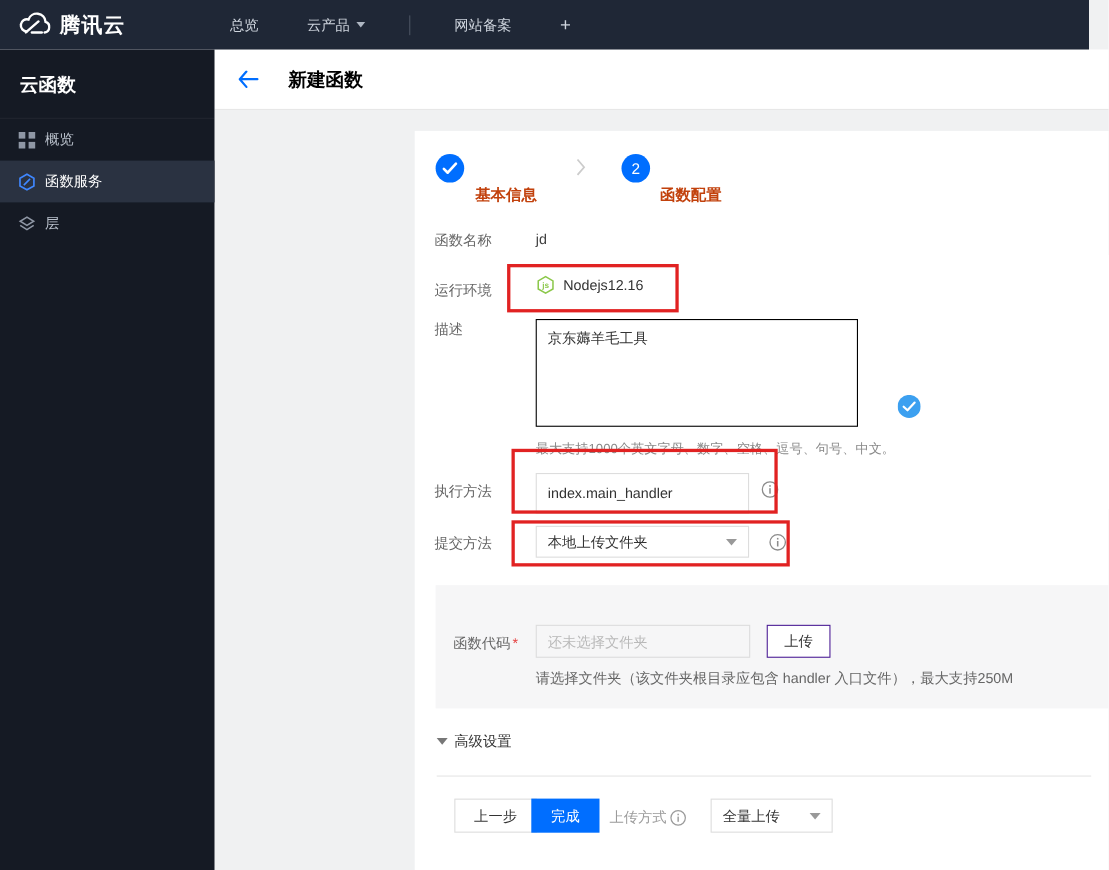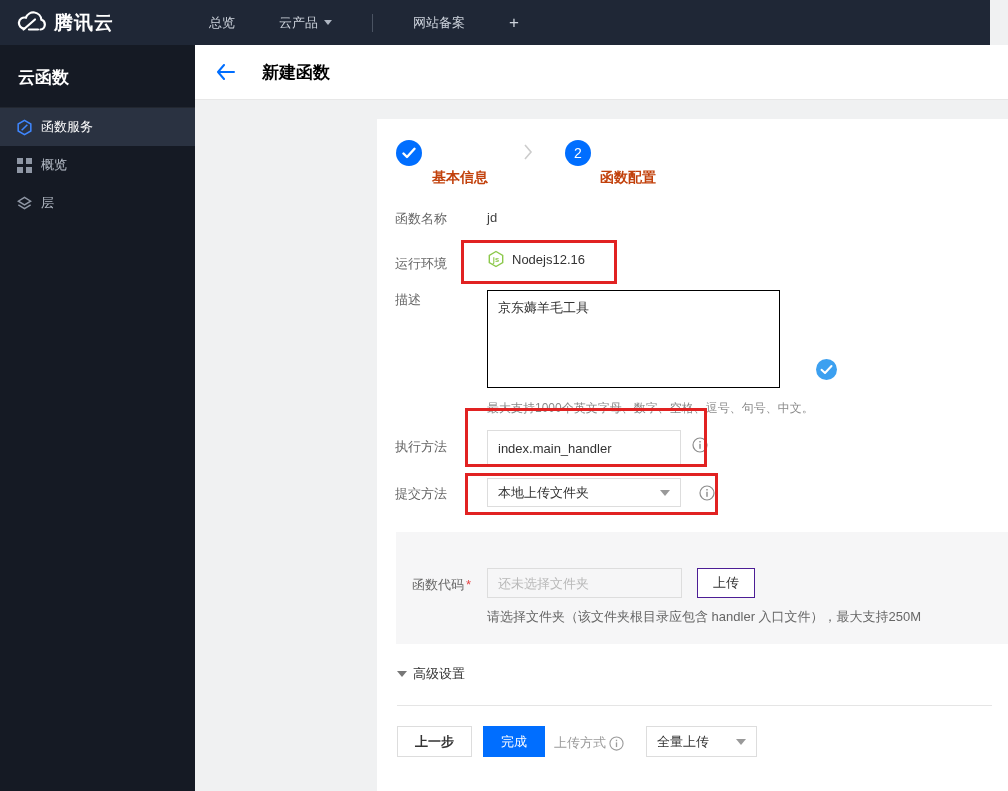--- a/index.html
+++ b/index.html
@@ -56,21 +56,21 @@
   .code-input { position:absolute; left:91px; top:36px; width:195px; height:30px; border:1px solid #ddd; background:transparent; font-family:inherit; font-size:13px; padding:0 10px; color:#333; }
   .code-input::placeholder { color:#b9b9b9; }
   .upload-btn { position:absolute; left:301px; top:36px; width:58px; height:30px; background:#fff; border:1px solid #4c1d95; font-family:inherit; font-size:13px; color:#333; cursor:pointer; }
   .code-hint { position:absolute; left:91px; top:76px; font-size:13px; color:#666; }
 
   
   .advanced { position:absolute; left:20px; top:546px; display:flex; align-items:center; gap:6px; color:#333; cursor:pointer; font-size:13px; }
   .tri-down { width:0; height:0; border-left:5px solid transparent; border-right:5px solid transparent; border-top:6px solid #777; }
   .card-divider { position:absolute; left:20px; right:16px; top:586px; height:1px; background:#e5e5e5; }
   .btn { position:absolute; height:31px; font-family:inherit; font-size:13px; cursor:pointer; display:flex; align-items:center; justify-content:center; }
-  .btn-prev { left:20px; top:607px; width:75px; background:#fff; border:1px solid #ddd; color:#333;font-weight:bold; }
+  .btn-prev { left:36px; top:607px; width:75px; background:#fff; border:1px solid #ddd; color:#333; }
   .btn-finish { left:106px; top:607px; width:62px; background:#006eff; border:none; color:#fff; }
   .upload-mode-label { position:absolute; left:177px; top:615px; color:#9b9b9b; display:flex; align-items:center; gap:3px; }
   .upload-mode-select { left:255px; top:607px; width:111px; height:31px;margin-left:14px; }
 
   
   .anno { position:absolute; border:3px solid #e12222; pointer-events:none; z-index:9; }
   .anno-runtime { left:461px; top:240px; width:156px; height:44px; }
   .anno-handler { left:465px; top:408px; width:242px; height:59px; }
   .anno-submit  { left:465px; top:473px; width:253px; height:42px; }
 </style>
@@ -101,39 +101,39 @@
       <span class="nav-vdiv"></span>
       <span class="nav-link">
         <span>网站备案</span>
       </span>
       <span class="nav-plus">+</span>
     </div>
   </header>
 
   <aside class="sidebar">
     <div class="sb-title">云函数</div>
-    <div class="sb-item selected">
-      <span class="sb-icon">
-        <svg width="17" height="17" viewBox="0 0 18 18" fill="none">
-          <polygon points="9,1.5 15.7,5.3 15.7,12.7 9,16.5 2.3,12.7 2.3,5.3" stroke="#3f87ff" stroke-width="1.6"></polygon>
-          <path d="M6 12 12 6" stroke="#3f87ff" stroke-width="1.6"></path>
-        </svg>
-      </span>
-      <span>函数服务</span>
-    </div>
     <div class="sb-item">
       <span class="sb-icon">
         <svg width="17" height="17" viewBox="0 0 17 17">
           <rect x="1" y="1" width="6" height="6" fill="#8f97a5"></rect>
           <rect x="10" y="1" width="6" height="6" fill="#8f97a5"></rect>
           <rect x="1" y="10" width="6" height="6" fill="#8f97a5"></rect>
           <rect x="10" y="10" width="6" height="6" fill="#8f97a5"></rect>
         </svg>
       </span>
       <span>概览</span>
+    </div>
+    <div class="sb-item selected">
+      <span class="sb-icon">
+        <svg width="17" height="17" viewBox="0 0 18 18" fill="none">
+          <polygon points="9,1.5 15.7,5.3 15.7,12.7 9,16.5 2.3,12.7 2.3,5.3" stroke="#3f87ff" stroke-width="1.6"></polygon>
+          <path d="M6 12 12 6" stroke="#3f87ff" stroke-width="1.6"></path>
+        </svg>
+      </span>
+      <span>函数服务</span>
     </div>
     <div class="sb-item">
       <span class="sb-icon">
         <svg width="17" height="17" viewBox="0 0 18 18" fill="none">
           <polygon points="9,2.5 15.5,6.5 9,10.5 2.5,6.5" stroke="#8f97a5" stroke-width="1.5"></polygon>
           <polyline points="2.5,10.5 9,14.5 15.5,10.5" stroke="#8f97a5" stroke-width="1.5"></polyline>
         </svg>
       </span>
       <span>层</span>
     </div>

